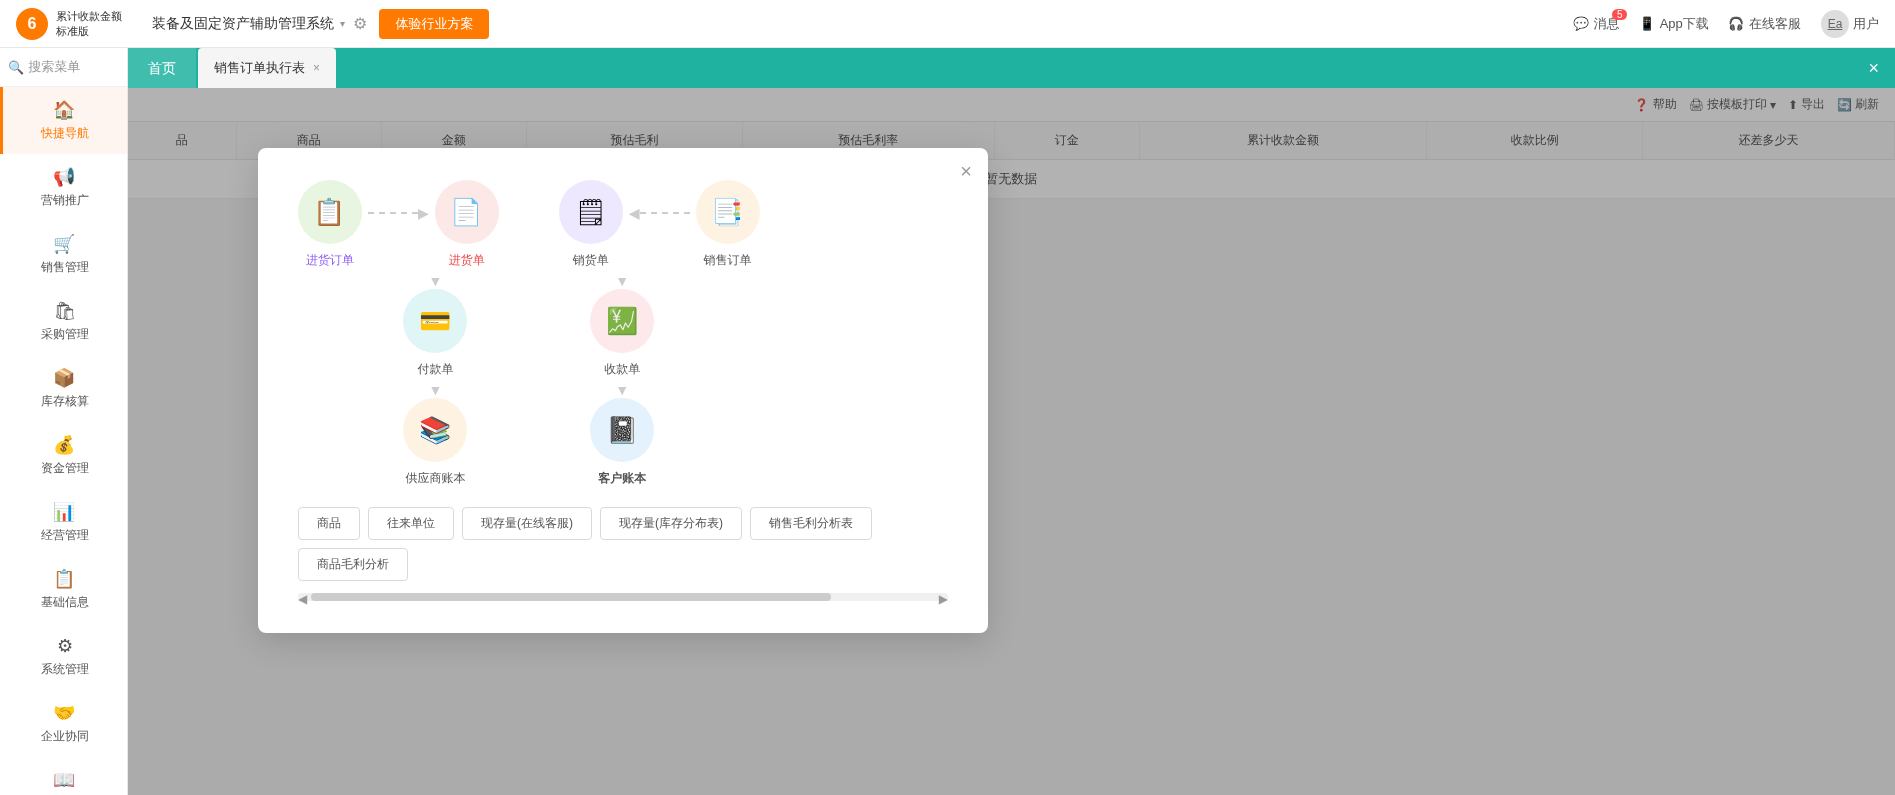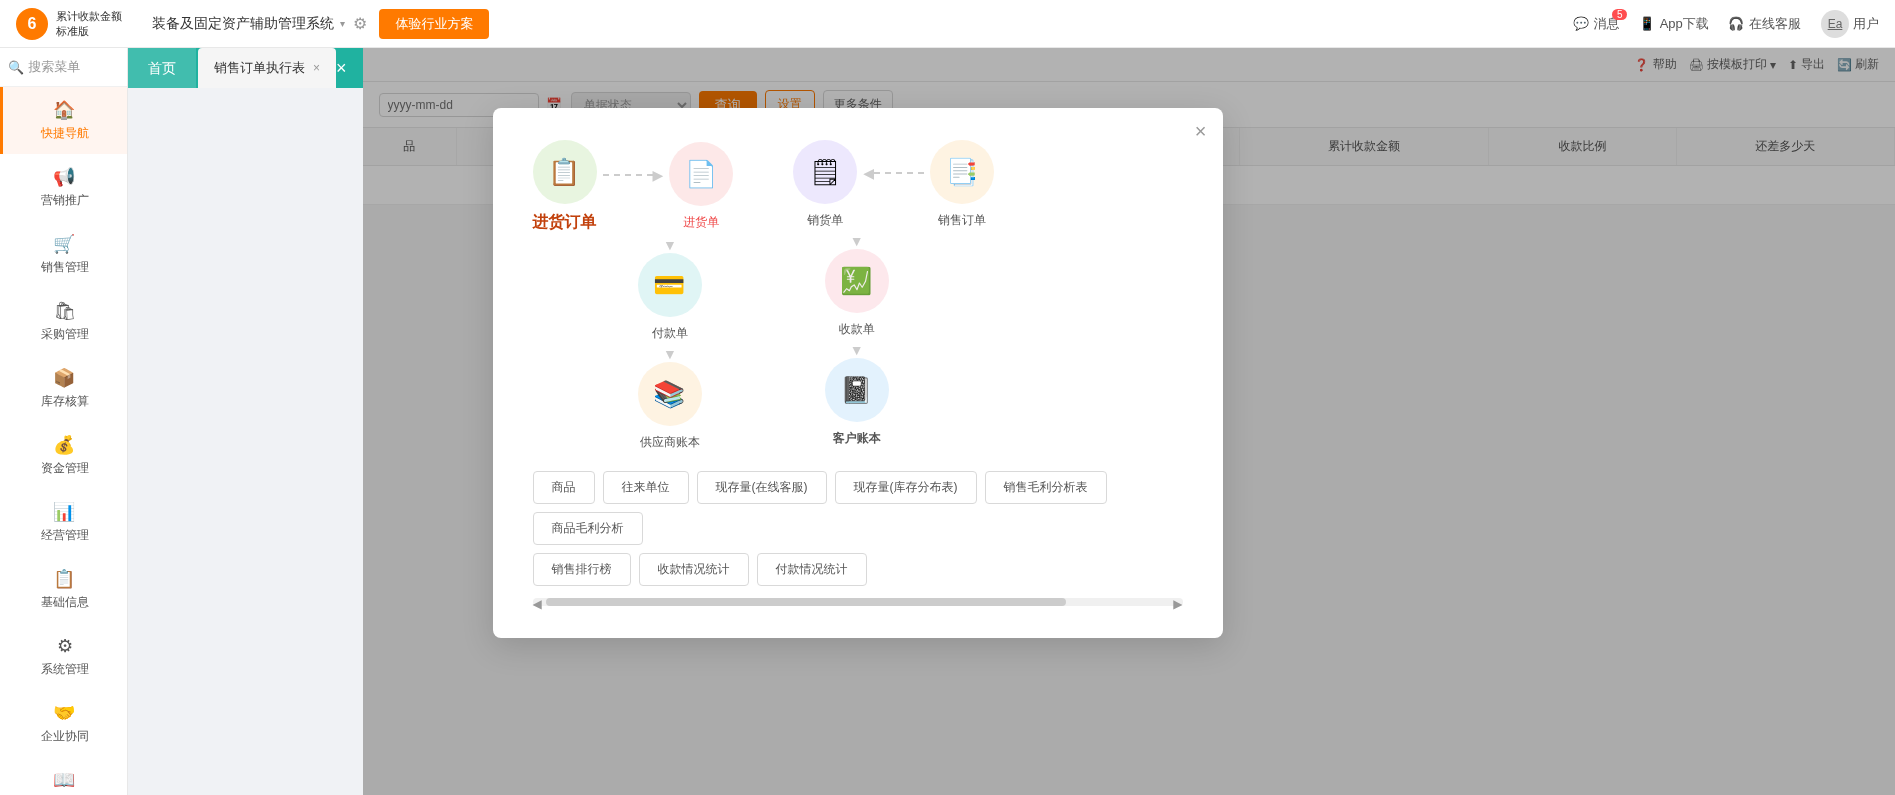--- a/index.html
+++ b/index.html
@@ -3,21 +3,21 @@
   <meta charset="utf-8">
   <style>
     * { box-sizing: border-box; margin: 0; padding: 0; }
     body { font-family: 'Microsoft YaHei', Arial, sans-serif; font-size: 13px; background: #f0f2f5; overflow: hidden; }
 
     
     .app-wrapper { display: flex; flex-direction: column; height: 795px; width: 1895px; }
     .top-bar { height: 48px; background: #fff; display: flex; align-items: center; padding: 0 16px; border-bottom: 1px solid #e8e8e8; flex-shrink: 0; }
     .main-area { display: flex; flex: 1; overflow: hidden; }
     .sidebar { width: 128px; background: #fff; border-right: 1px solid #e8e8e8; flex-shrink: 0; display: flex; flex-direction: column; }
-    .content-area { flex: 1; display: flex; flex-direction: row; overflow: hidden; }
+    .content-area { flex: 1; display: flex; flex-direction: column; overflow: hidden; }
     .tab-bar { height: 40px; background: #20b2a0; display: flex; align-items: center; padding: 0 0; flex-shrink: 0; }
     .main-content { flex: 1; background: #f5f5f5; position: relative; overflow: hidden; }
 
     
     .logo-area { display: flex; align-items: center; gap: 8px; width: 120px; }
     .logo-icon { width: 32px; height: 32px; background: #ff7a00; border-radius: 50%; display: flex; align-items: center; justify-content: center; color: white; font-size: 16px; font-weight: bold; }
     .logo-text { font-size: 11px; color: #333; line-height: 1.3; }
     .system-title { display: flex; align-items: center; gap: 6px; margin-left: 16px; font-size: 14px; color: #333; }
     .system-title-text { color: #333; font-size: 14px; }
     .dropdown-arrow { color: #999; font-size: 10px; }
@@ -196,28 +196,20 @@
           <div class="content-header-btn">
             <span>⬆</span>
             <span>导出</span>
           </div>
           <div class="content-header-btn">
             <span>🔄</span>
             <span>刷新</span>
           </div>
         </div>
 
-        <div class="filter-bar">
-          <input class="filter-input" type="text" placeholder="yyyy-mm-dd" style="">
-          <span style="color:#999;cursor:pointer;">📅</span>
-          <select class="filter-select"><option>单据状态</option></select>
-          <button class="query-btn">查询</button>
-          <button class="setting-btn">设置</button>
-          <button class="more-conditions">更多条件</button>
-        </div>
 
         <div class="table-container">
           <table class="data-table">
             <thead id="table-header">
                 <tr>
                   <th>品</th>
                   <th>商品</th>
                   <th>金额</th>
                   <th>预估毛利</th>
                   <th>预估毛利率</th>
@@ -239,21 +231,21 @@
           <div class="modal">
             <span class="modal-close">×</span>
 
             <div style="display:flex; align-items:flex-start; gap: 60px; margin-bottom: 20px;">
 
               <div style="display:flex;flex-direction:column;align-items:center;">
                 <div style="display:flex;align-items:center;">
 
                   <div style="display:flex;flex-direction:column;align-items:center;gap:8px;">
                     <div style="width:64px;height:64px;border-radius:50%;background:#e8f5e0;display:flex;align-items:center;justify-content:center;font-size:26px;">📋</div>
-                    <span style="font-size:16px;color:#c2410c;font-weight:bold;">进货订单</span>
+                    <span style="font-size:12px;color:#8b5cf6;">进货订单</span>
                   </div>
 
                   <div style="display:flex;align-items:center;margin:0 6px;position:relative;top:-12px;">
                     <div style="width:50px;border-top:2px dashed #ccc;"></div>
                     <span style="color:#ccc;font-size:14px;">▶</span>
                   </div>
 
                   <div style="display:flex;flex-direction:column;align-items:center;gap:8px;">
                     <div style="width:64px;height:64px;border-radius:50%;background:#fde8e8;display:flex;align-items:center;justify-content:center;font-size:26px;">📄</div>
                     <span style="font-size:12px;color:#ef4444;">进货单</span>
@@ -312,25 +304,20 @@
 
             <div class="common-functions">
               <div class="btn-grid" id="common-btns-row1">
                   <button class="func-btn">商品</button>
                   <button class="func-btn">往来单位</button>
                   <button class="func-btn">现存量(在线客服)</button>
                   <button class="func-btn">现存量(库存分布表)</button>
                   <button class="func-btn">销售毛利分析表</button>
                   <button class="func-btn">商品毛利分析</button>
                 </div>
-              <div class="btn-grid" id="common-btns-row2">
-                  <button class="func-btn">销售排行榜</button>
-                  <button class="func-btn">收款情况统计</button>
-                  <button class="func-btn">付款情况统计</button>
-                </div>
             </div>
 
             <div class="scroll-bar">
               <span class="scroll-arrow left">◀</span>
               <div class="scroll-thumb"></div>
               <span class="scroll-arrow right">▶</span>
             </div>
           </div>
         </div>
       </div>

